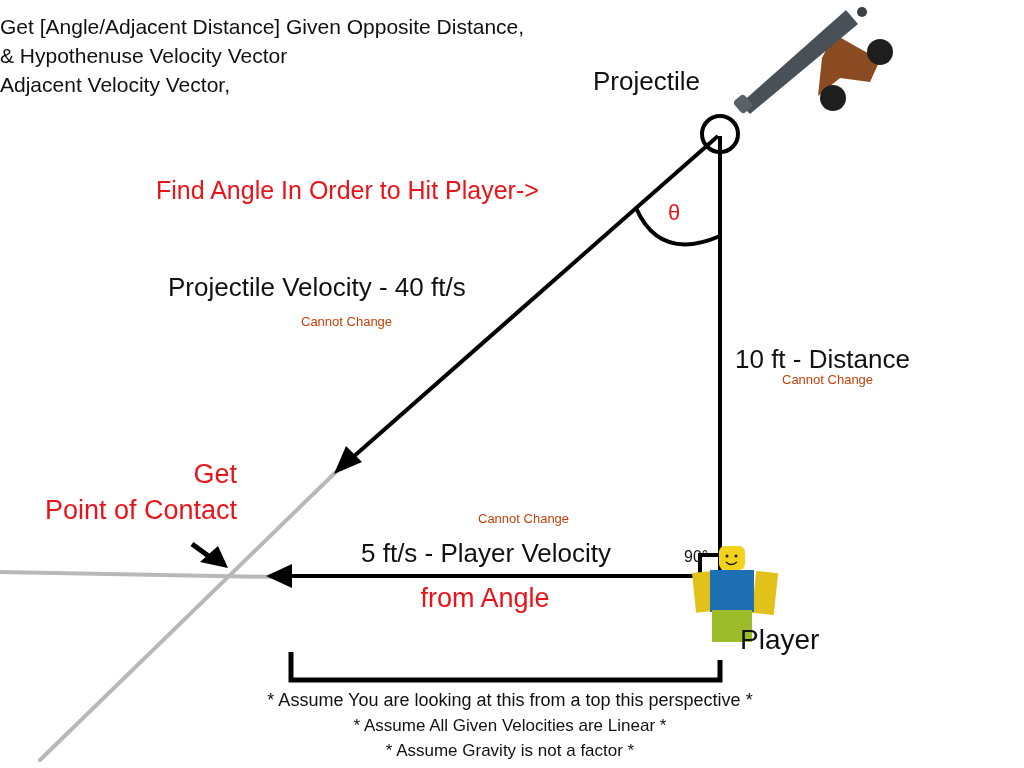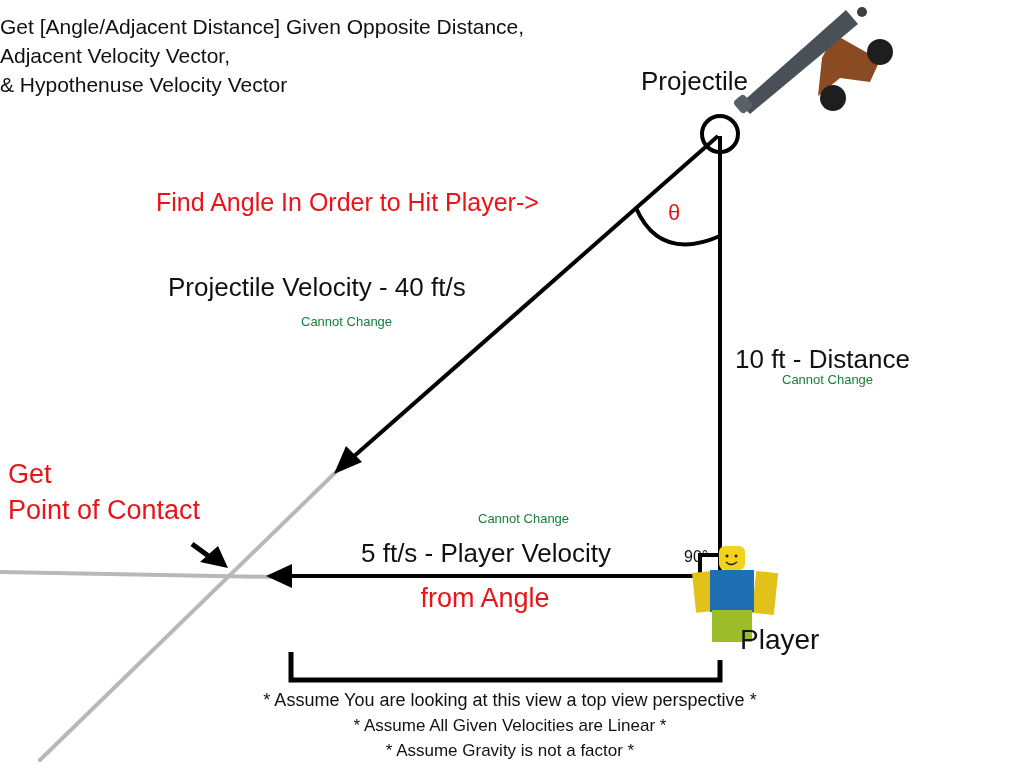--- a/index.html
+++ b/index.html
@@ -1,29 +1,29 @@
 <!DOCTYPE html>
 <html><head>
   <meta charset="utf-8">
   <style>
     html, body { margin: 0; padding: 0; background: #ffffff; }
     body { width: 1024px; height: 768px; position: relative; overflow: hidden; font-family: "Liberation Sans", sans-serif; color: #111; }
     .abs { position: absolute; white-space: nowrap; }
     .title { left: 0; top: 12px; width: 660px; text-align: left; font-size: 21px; line-height: 29px; color: #111; }
     .title div { white-space: nowrap; }
-    .lbl-projectile { left: 593px; top: 66px; font-size: 26px; margin-left: 48px; }
+    .lbl-projectile { left: 593px; top: 66px; font-size: 26px; }
     .red { color: #e8141a; }
-    .find-angle { left: 156px; top: 188px; font-size: 25px; }
+    .find-angle { left: 156px; top: 176px; font-size: 25px; }
     .theta { left: 668px; top: 200px; font-size: 22px; }
     .proj-vel { left: 168px; top: 272px; font-size: 26px; }
-    .small { font-size: 13px; color: #15803d; }
+    .small { font-size: 13px; color: #c2410c; }
     .proj-vel-sub { left: 301px; top: 314px; }
     .dist { left: 735px; top: 336px; font-size: 26px; margin-top: 8px; }
     .dist-sub { left: 782px; top: 372px; }
-    .get-poc { left: 8px; top: 456px; width: 220px; text-align: left; font-size: 27px; line-height: 36px; }
+    .get-poc { left: 17px; top: 456px; width: 220px; text-align: right; font-size: 27px; line-height: 36px; }
     .player-vel-sub { left: 478px; top: 511px; }
     .player-vel { left: 361px; top: 538px; font-size: 26px; }
     .deg90 { left: 684px; top: 548px; font-size: 16px; }
     .xft { left: 340px; top: 580px; width: 290px; text-align: center; font-size: 27px; line-height: 36px; }
     .player-lbl { left: 740px; top: 624px; font-size: 28px; }
     .notes { left: 190px; top: 688px; width: 640px; text-align: center; font-size: 18px; line-height: 25px; }
     .notes div:nth-child(n+2) { font-size: 17px; text-align: center; }
     svg.diagram { position: absolute; left: 0; top: 0; }
   </style>
 </head>
@@ -69,22 +69,22 @@
     <circle cx="736" cy="556" r="1.5" fill="#222"></circle>
     <rect x="694" y="572" width="18" height="40" fill="#e2c21a" transform="rotate(-6 703 592)"></rect>
     <rect x="754" y="572" width="22" height="42" fill="#e2c21a" transform="rotate(6 765 593)"></rect>
     <rect x="710" y="570" width="44" height="42" fill="#1f6fb4"></rect>
     <rect x="712" y="610" width="40" height="32" fill="#9cbc2a"></rect>
   </g>
 </svg>
 
 <div class="abs title">
   <div>Get [Angle/Adjacent Distance] Given Opposite Distance,</div>
+  <div>&amp; Hypothenuse Velocity Vector</div>
   <div>Adjacent Velocity Vector,</div>
-  <div>&amp; Hypothenuse Velocity Vector</div>
 </div>
 
 <div class="abs lbl-projectile">Projectile</div>
 <div class="abs find-angle red">Find Angle In Order to Hit Player-&gt;</div>
 <div class="abs theta red">θ</div>
 
 <div class="abs proj-vel">Projectile Velocity - 40 ft/s</div>
 <div class="abs small proj-vel-sub">Cannot Change</div>
 
 <div class="abs dist">10 ft - Distance</div>
@@ -99,16 +99,16 @@
 <div class="abs player-vel">5 ft/s - Player Velocity</div>
 <div class="abs deg90">90°</div>
 
 <div class="abs xft red">
   <div>from Angle</div>
 </div>
 
 <div class="abs player-lbl">Player</div>
 
 <div class="abs notes">
-  <div>* Assume You are looking at this view a top view perspective *</div>
+  <div>* Assume You are looking at this from a top this perspective *</div>
   <div>* Assume All Given Velocities are Linear *</div>
   <div>* Assume Gravity is not a factor *</div>
 </div>
 
 </body></html>

